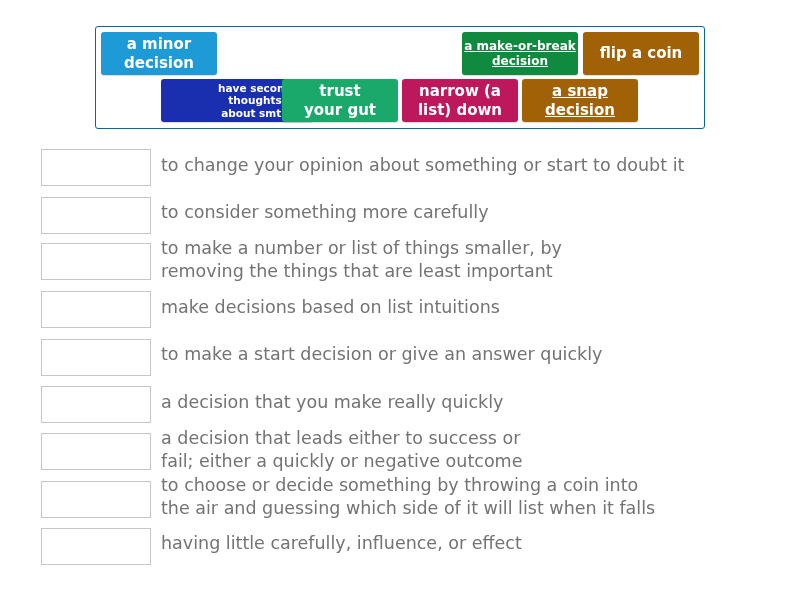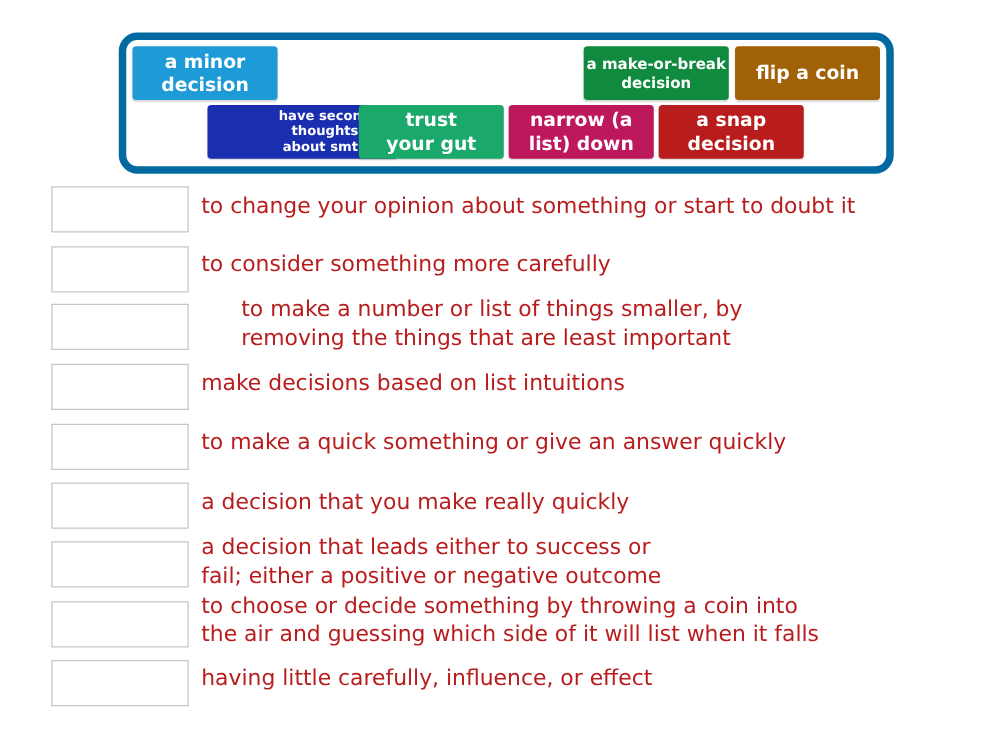--- a/index.html
+++ b/index.html
@@ -1,80 +1,80 @@
 <!DOCTYPE html>
 <html><head>
 <meta charset="utf-8">
 <style>
   html, body { margin:0; padding:0; }
   body { width:800px; height:600px; background:#ffffff; position:relative; overflow:hidden;
          font-family:"DejaVu Sans", "Liberation Sans", sans-serif; }
   .bank { position:absolute; left:95px; top:26px; width:608px; height:101px;
-          border:6px solid #0369a1; border-radius:15px; background:#fff; }
+          border:1px solid #0369a1; border-radius:3px; background:#fff; }
   .tile { position:absolute; width:116px; height:43px; border-radius:3px; color:#fff;
           font-weight:bold; display:flex; align-items:center; justify-content:center;
           text-align:center; line-height:19px; font-size:15px; cursor:grab;
           box-shadow:0 1px 1px rgba(0,0,0,0.15); white-space:pre-line; }
   .tile.sm { font-size:12px; line-height:15px; }
   .tile.xs { font-size:10.5px; line-height:12.5px;padding-left:36px; }
   .row { position:absolute; left:41px; }
   .box { position:absolute; left:0; top:0; width:108px; height:35px; border:1px solid #c6c6c6;
          background:#fff; }
-  .def { position:absolute; left:120px; top:0; width:600px; font-size:17.5px; color:#b91c1c;
+  .def { position:absolute; left:120px; top:0; width:600px; font-size:17.5px; color:#737373;
          line-height:22px; white-space:pre-line; }
 </style>
 </head>
 <body>
 
 <div class="bank">
   <div class="tile" style="left:5px;top:5px;background:#1e9ad6;">a minor
 decision</div>
-  <div class="tile sm" style="left:366px;top:5px;background:#0f8a3e;">a make-or-break
+  <div class="tile sm" style="left:366px;top:5px;background:#0f8a3e;text-decoration:underline;">a make-or-break
 decision</div>
   <div class="tile" style="left:487px;top:5px;background:#a16207;">flip a coin</div>
   <div class="tile xs" style="left:65px;top:52px;background:#1a2fb0;">have second
 thoughts
 about smth</div>
   <div class="tile" style="left:186px;top:52px;background:#1aa86b;text-align:center;">trust
 your gut</div>
   <div class="tile" style="left:306px;top:52px;background:#be185d;">narrow (a
 list) down</div>
-  <div class="tile" style="left:426px;top:52px;background:#b91c1c;">a snap
+  <div class="tile" style="left:426px;top:52px;background:#a16207;text-decoration:underline;">a snap
 decision</div>
 </div>
 
 <div class="row" style="top:149px;">
   <div class="box"></div>
   <div class="def" style="top:5px;">to change your opinion about something or start to doubt it</div>
 </div>
 <div class="row" style="top:197px;">
   <div class="box"></div>
   <div class="def" style="top:4px;">to consider something more carefully</div>
 </div>
 <div class="row" style="top:243px;">
   <div class="box"></div>
-  <div class="def" style="top:-6px;line-height:23px;margin-left:32px;">to make a number or list of things smaller, by
+  <div class="def" style="top:-6px;line-height:23px;">to make a number or list of things smaller, by
 removing the things that are least important</div>
 </div>
 <div class="row" style="top:291px;">
   <div class="box"></div>
   <div class="def" style="top:5px;">make decisions based on list intuitions</div>
 </div>
 <div class="row" style="top:339px;">
   <div class="box"></div>
-  <div class="def" style="top:4px;">to make a quick something or give an answer quickly</div>
+  <div class="def" style="top:4px;">to make a start decision or give an answer quickly</div>
 </div>
 <div class="row" style="top:386px;">
   <div class="box"></div>
   <div class="def" style="top:5px;">a decision that you make really quickly</div>
 </div>
 <div class="row" style="top:433px;">
   <div class="box"></div>
   <div class="def" style="top:-6px;line-height:23px;">a decision that leads either to success or
-fail; either a positive or negative outcome</div>
+fail; either a quickly or negative outcome</div>
 </div>
 <div class="row" style="top:481px;">
   <div class="box"></div>
   <div class="def" style="top:-7px;line-height:23px;">to choose or decide something by throwing a coin into
 the air and guessing which side of it will list when it falls</div>
 </div>
 <div class="row" style="top:528px;">
   <div class="box"></div>
   <div class="def" style="top:4px;">having little carefully, influence, or effect</div>
 </div>

